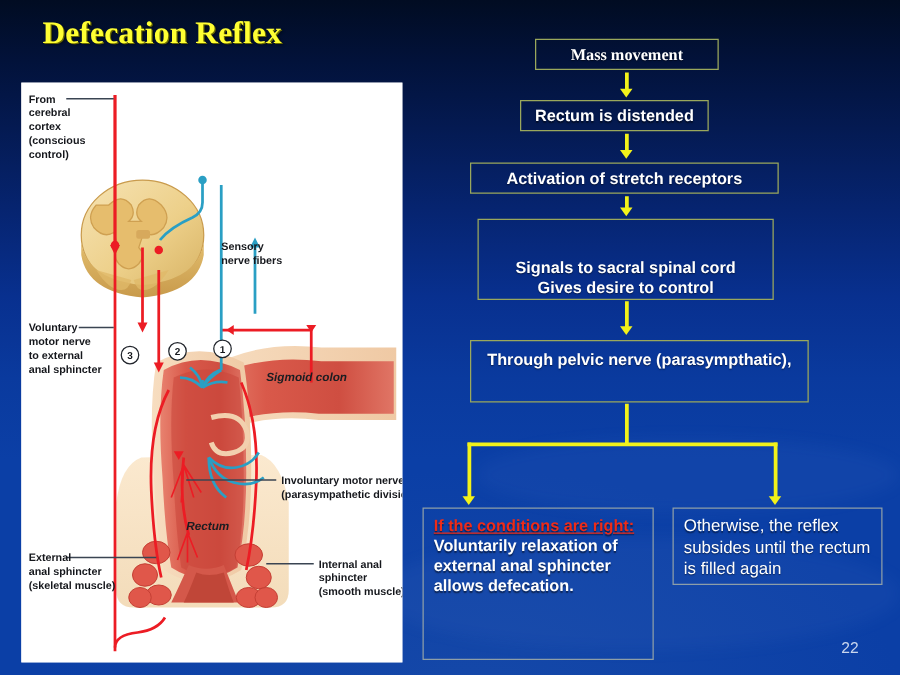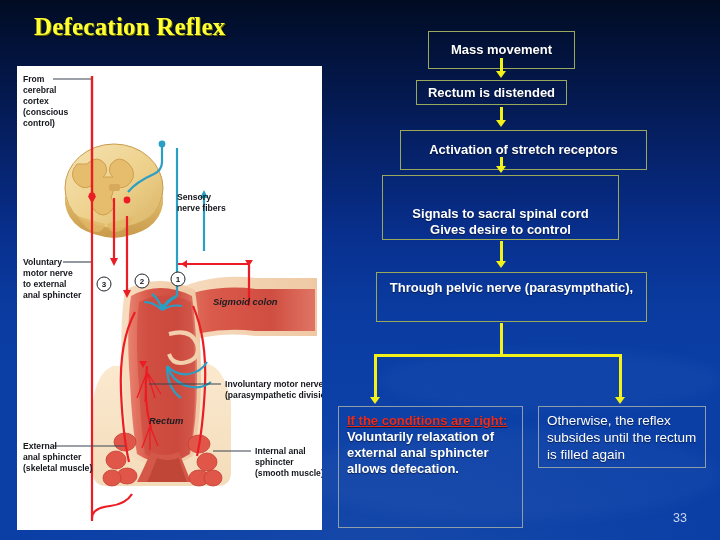--- a/index.html
+++ b/index.html
@@ -53,23 +53,23 @@
     color: #ffffff;
     font-weight: bold;
     font-size: 13px;
     line-height: 16px;
     display: flex;
     align-items: flex-start;
     text-shadow: 0 1px 1px rgba(0,0,0,0.5);
   }
   .fbox.center { justify-content: center; align-items: center; text-align: center; }
 
-  #box-mass      { left: 428px; top: 31px;  width: 147px; height: 38px; }
+  #box-mass      { left: 428px; top: 31px;  width: 147px; height: 25px; font-family: Liberation Serif, serif; }
   #box-rectum    { left: 416px; top: 80px;  width: 151px; height: 25px; }
-  #box-stretch   { left: 376px; top: 130px; width: 247px; height: 40px; margin-left: 24px; }
+  #box-stretch   { left: 376px; top: 130px; width: 247px; height: 25px; }
   #box-signals   { left: 382px; top: 175px; width: 237px; height: 65px;
                    padding: 6px 8px 0 8px; align-items: flex-start; justify-content: center; }
   #box-signals .inner { text-align: center; width: 100%; margin-top: 24px; }
   #box-pelvic    { left: 376px; top: 272px; width: 271px; height: 50px;
                    padding: 7px 9px 0 9px; justify-content: center; }
   #box-pelvic .inner { text-align: left; }
 
   #box-ifcond {
     left: 338px; top: 406px; width: 185px; height: 122px;
     padding: 6px 8px 0 8px; align-items: flex-start;
@@ -375,15 +375,15 @@
     <span>
       <span class="cond-head">If the conditions are right:</span>
       <span class="cond-body">Voluntarily relaxation of external anal sphincter allows defecation.</span>
     </span>
   </div>
 
   <div class="fbox" id="box-otherwise">
     <span>Otherwise, the reflex subsides until the rectum is filled again</span>
   </div>
 
-  <div id="slide-num">33</div>
+  <div id="slide-num">22</div>
 
 </div>
 
 </body></html>

